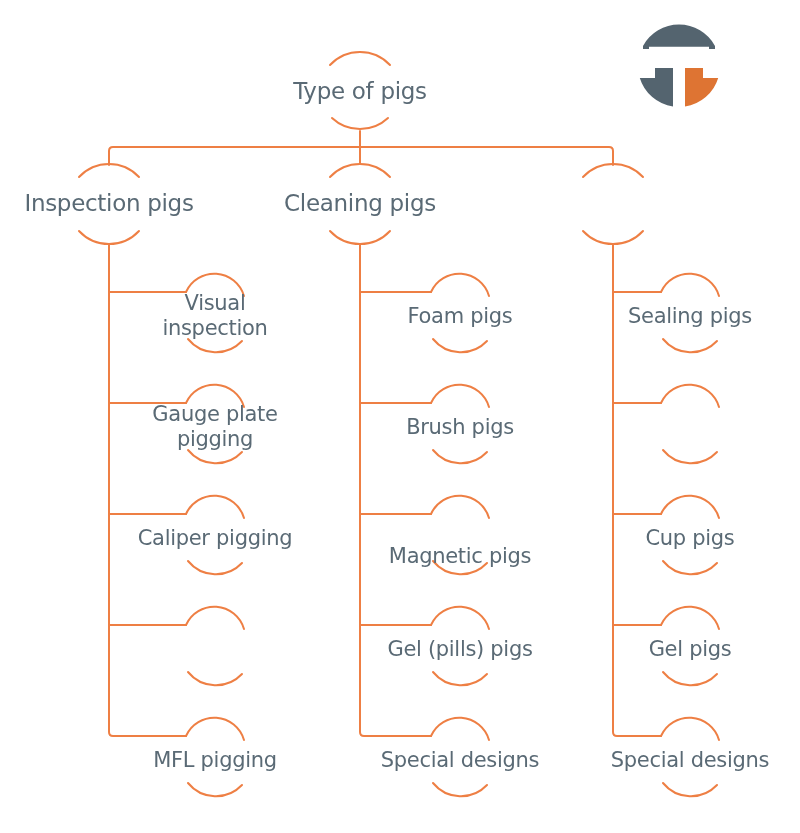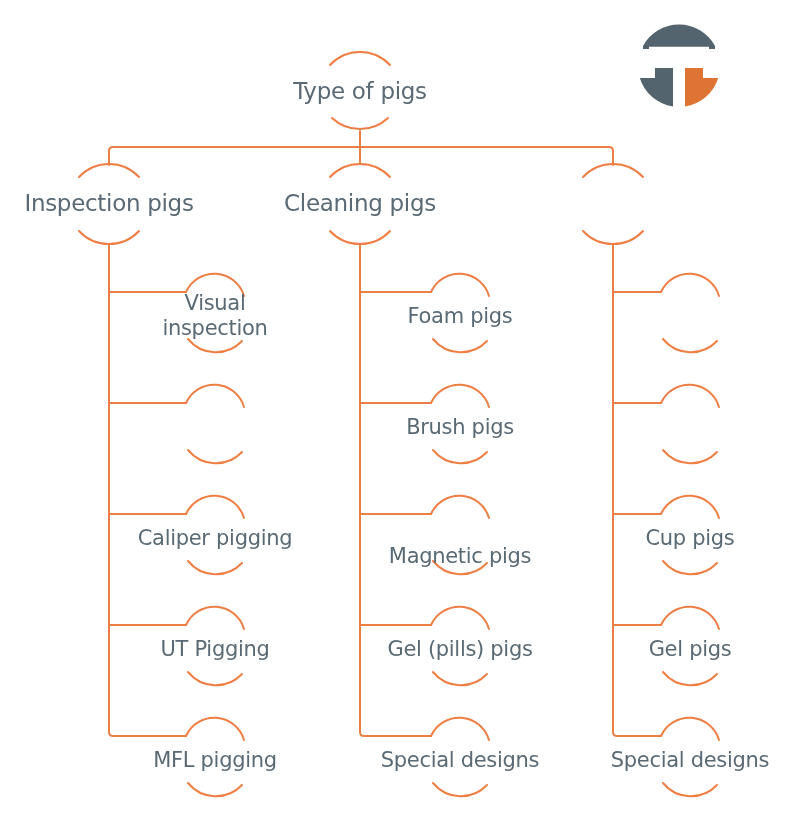--- a/index.html
+++ b/index.html
@@ -66,27 +66,29 @@
     </g>
   </svg>
 
   <div class="lbl hdr" style="left:230px;top:79px">Type of pigs</div>
 
   <div class="lbl hdr" style="left:-21px;top:191px">Inspection pigs</div>
   <div class="lbl hdr" style="left:230px;top:191px">Cleaning pigs</div>
 
   <div class="lbl chl" style="left:105px;top:291px">Visual
 inspection</div>
+  <div class="lbl chl" style="left:105px;top:402px">Gauge plate
+pigging</div>
   <div class="lbl chl" style="left:105px;top:526px">Caliper pigging</div>
-  <div class="lbl chl" style="left:105px;top:637px">UT Pigging</div>
   <div class="lbl chl" style="left:105px;top:748px">MFL pigging</div>
 
   <div class="lbl chl" style="left:350px;top:304px">Foam pigs</div>
   <div class="lbl chl" style="left:350px;top:415px">Brush pigs</div>
   <div class="lbl chl" style="left:350px;top:544px">Magnetic pigs</div>
   <div class="lbl chl" style="left:350px;top:637px">Gel (pills) pigs</div>
   <div class="lbl chl" style="left:350px;top:748px">Special designs</div>
 
+  <div class="lbl chl" style="left:580px;top:304px">Sealing pigs</div>
   <div class="lbl chl" style="left:580px;top:637px">Gel pigs</div>
   <div class="lbl chl" style="left:580px;top:526px">Cup pigs</div>
   <div class="lbl chl" style="left:580px;top:748px">Special designs</div>
 
 </div>
 
 </body></html>

